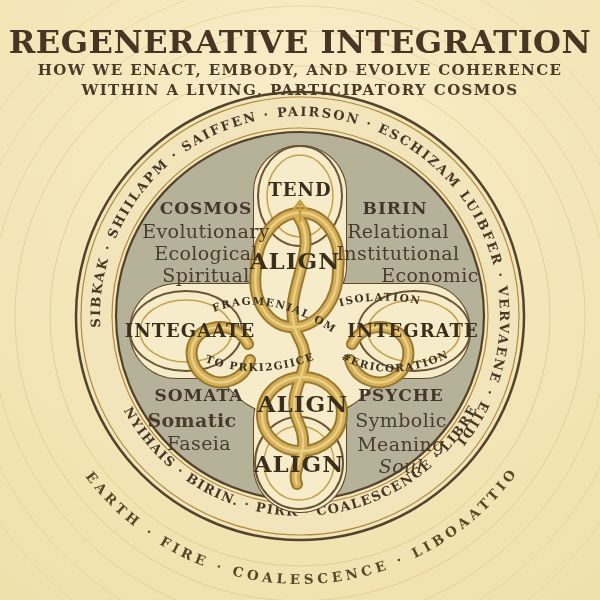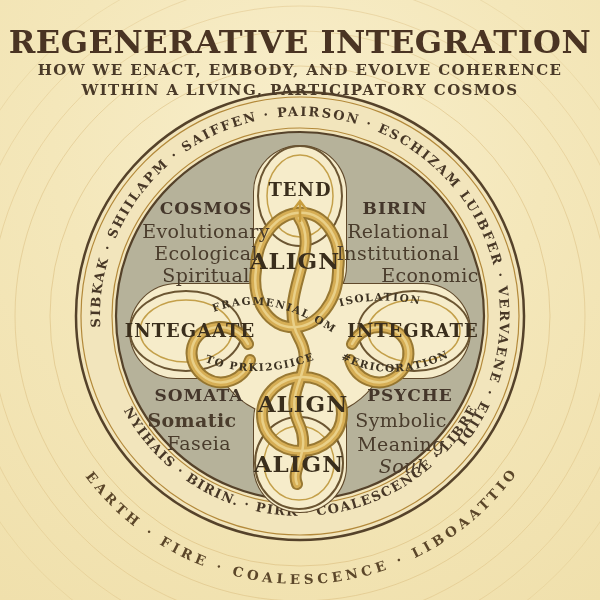--- a/index.html
+++ b/index.html
@@ -151,16 +151,16 @@
 
 <div class="abs qhead" style="left:395px;top:208px;">BIRIN</div>
 <div class="abs qitem" style="left:398px;top:231px;">Relational</div>
 <div class="abs qitem" style="left:398px;top:253px;">Institutional</div>
 <div class="abs qitem" style="left:398px;top:275px;margin-left:32px;">Economic</div>
 
 <div class="abs qhead" style="left:199px;top:395px;">SOMATA</div>
 <div class="abs qitem" style="left:192px;top:420px;font-weight:bold;">Somatic</div>
 <div class="abs qitem" style="left:199px;top:443px;">Faseia</div>
 
-<div class="abs qhead" style="left:410px;top:395px;">PSYCHE</div>
+<div class="abs qhead" style="left:401px;top:395px;">PSYCHE</div>
 <div class="abs qitem" style="left:401px;top:420px;">Symbolic</div>
 <div class="abs qitem" style="left:401px;top:444px;">Meaning</div>
 <div class="abs qitem" style="left:401px;top:466px;font-style:italic;">Soul</div>
 
 </body></html>

